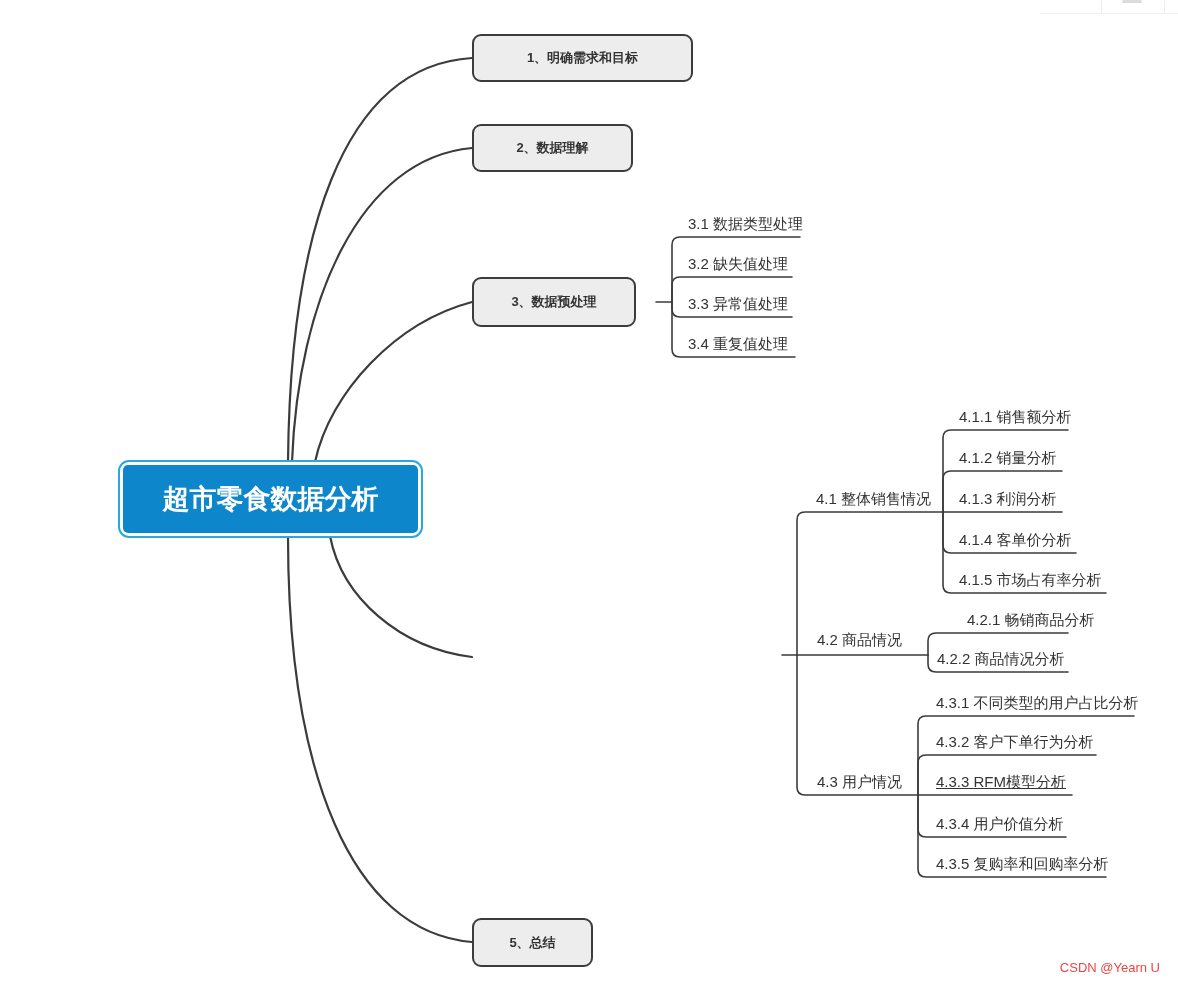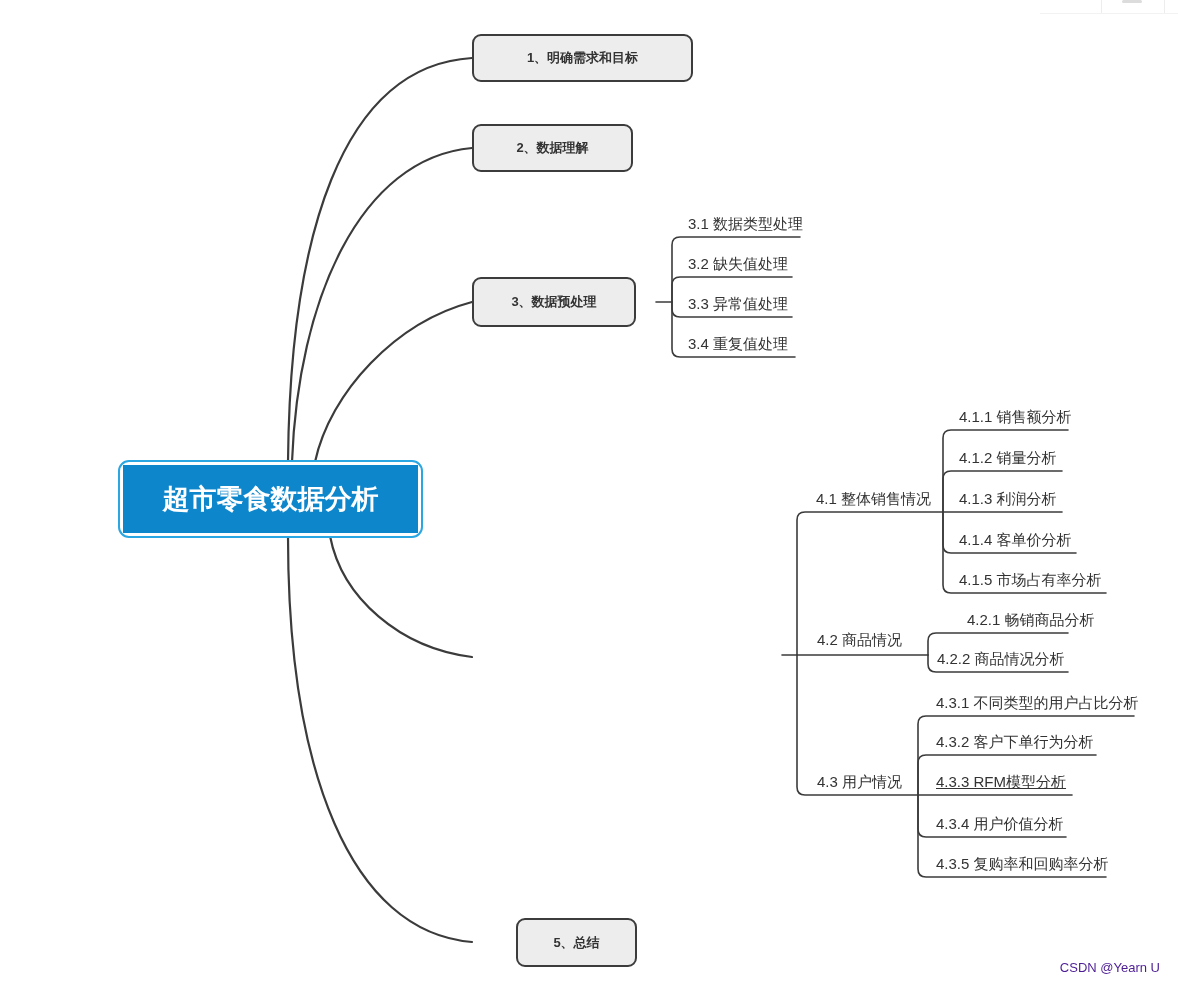--- a/index.html
+++ b/index.html
@@ -48,21 +48,21 @@
     box-sizing: border-box;
     border: 2.5px solid #2aa7e2;
     border-radius: 11px;
     background: #ffffff;
     padding: 3px;
   }
   .central-inner {
     width: 100%; height: 100%;
     box-sizing: border-box;
     background: #0d86cc;
-    border-radius: 0;
+    border-radius: 5px;
     display: flex;
     align-items: center;
     justify-content: center;
     font-size: 27px;
     font-weight: bold;
     color: #ffffff;
     white-space: nowrap;
   }
 
   
@@ -74,21 +74,21 @@
     color: #333333;
     white-space: nowrap;
     cursor: default;
   }
 
   .watermark {
     position: absolute;
     right: 18px;
     top: 960px;
     font-size: 13px;
-    color: #4c1d95;
+    color: #ef4444;
     white-space: nowrap;
     margin-left: 44px;
   }
 </style>
 </head>
 <body>
 
 <div class="canvas">
 
   <svg class="connectors" width="1178" height="989" viewBox="0 0 1178 989">
@@ -137,21 +137,21 @@
   <div class="artifact" style="left:1122px; top:0; width:20px; height:3px; border-radius:2px; background:#dcdcdc;"></div>
   <div class="artifact hline" style="left:1040px; top:13px; width:138px; height:1px;"></div>
 
   <div class="central-outer">
     <div class="central-inner">超市零食数据分析</div>
   </div>
 
   <div class="topic" style="left:472px; top:34px; width:221px; height:48px;">1、明确需求和目标</div>
   <div class="topic" style="left:472px; top:124px; width:161px; height:48px;">2、数据理解</div>
   <div class="topic" style="left:472px; top:277px; width:164px; height:50px;">3、数据预处理</div>
-  <div class="topic" style="left:472px; top:918px; width:121px; height:49px;margin-left:44px;">5、总结</div>
+  <div class="topic" style="left:472px; top:918px; width:121px; height:49px;">5、总结</div>
 
   <div class="leaf" style="left:688px; top:214px;">3.1 数据类型处理</div>
   <div class="leaf" style="left:688px; top:254px;">3.2 缺失值处理</div>
   <div class="leaf" style="left:688px; top:294px;">3.3 异常值处理</div>
   <div class="leaf" style="left:688px; top:334px;">3.4 重复值处理</div>
 
   <div class="leaf" style="left:816px; top:489px;">4.1 整体销售情况</div>
   <div class="leaf" style="left:817px; top:630px;">4.2 商品情况</div>
   <div class="leaf" style="left:817px; top:772px;">4.3 用户情况</div>
 

